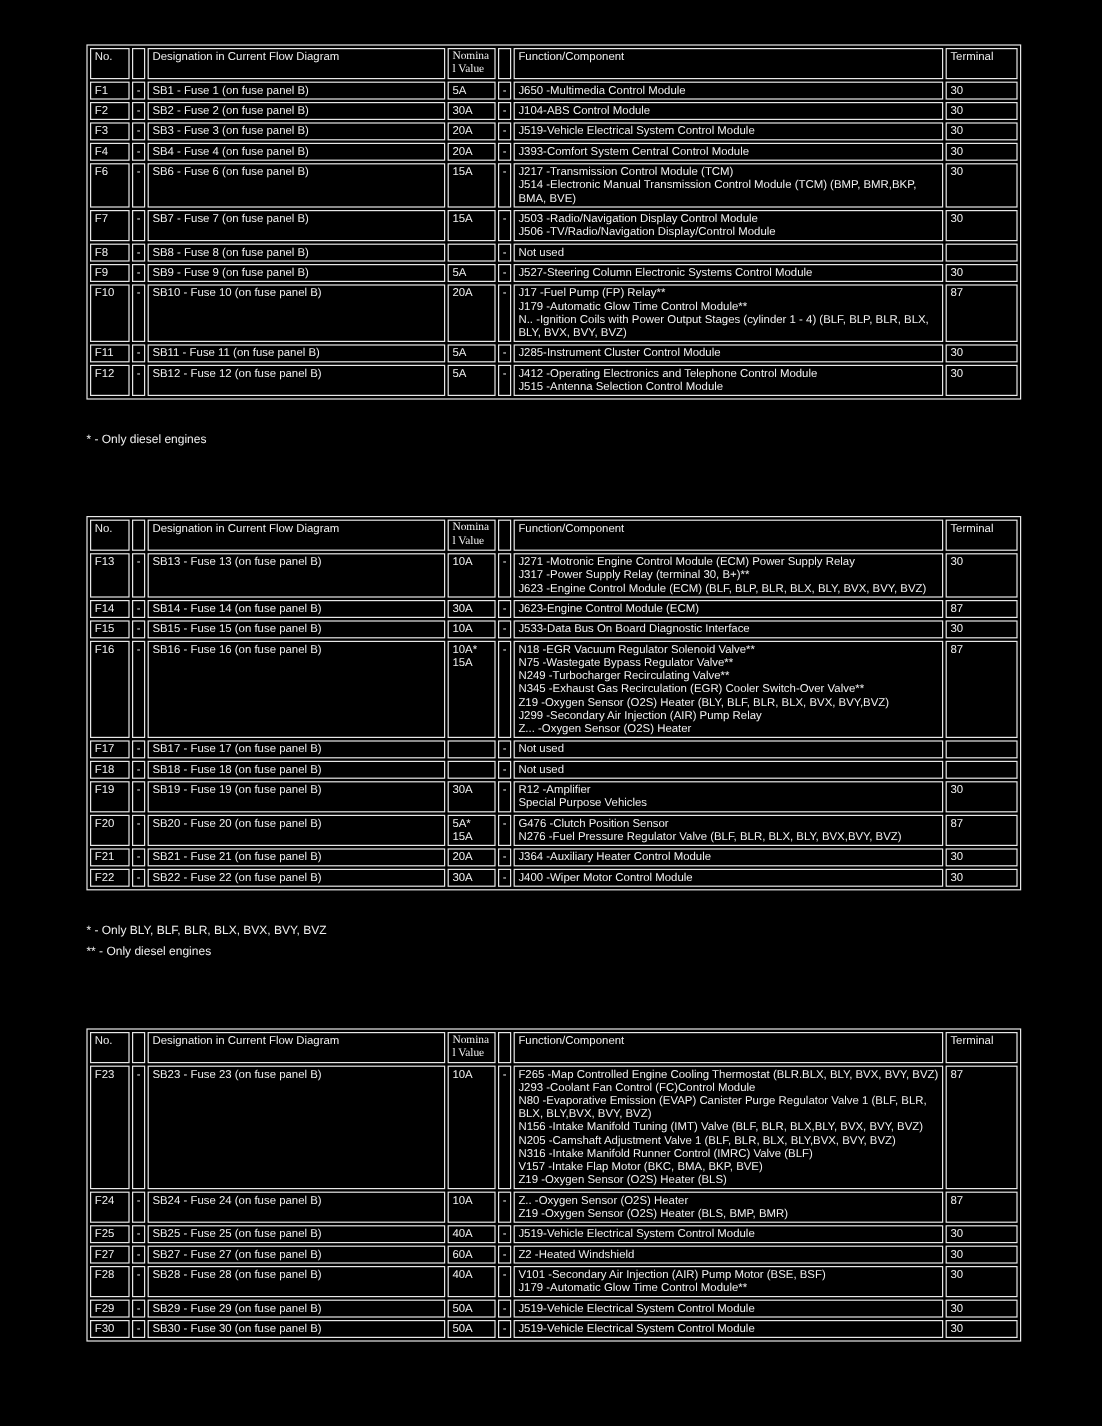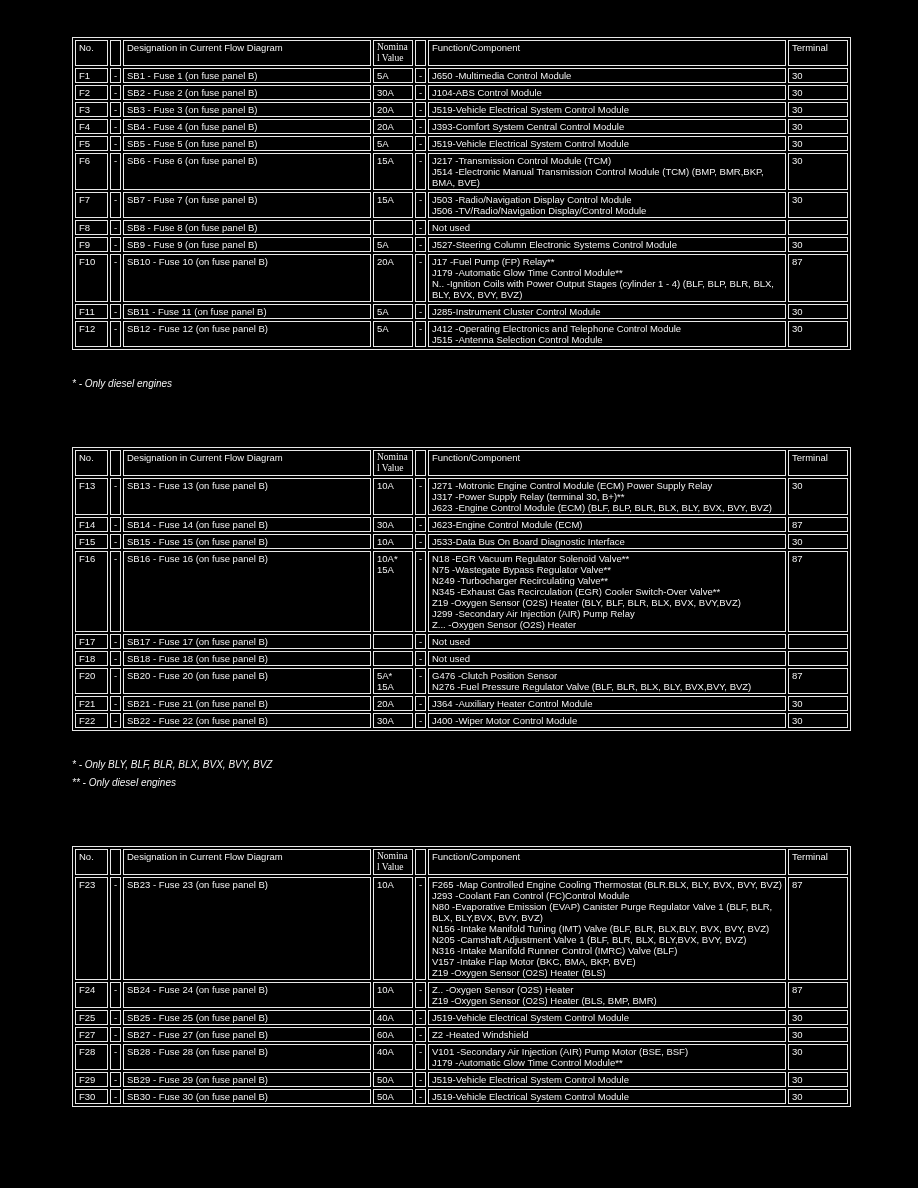--- a/index.html
+++ b/index.html
@@ -51,21 +51,20 @@
   col.w-func { width: 358px; }
   col.w-term { width: 60px; }
   .footnotes {
     margin-top: 28px;
   }
   .footnote {
     font-size: 10px;
     line-height: 12px;
     margin-bottom: 6px;
     color: #f0f0f0;
-    font-style: italic;
   }
   .cell-line { display: block; }
 </style>
 </head>
 <body>
 
 <main class="page">
   <section class="section">
     <table class="fuse-table">
       <colgroup>
@@ -131,33 +130,20 @@
           <tr>
             <td class="c-no">F4</td>
             <td class="c-dash">-</td>
             <td class="c-desig">SB4 - Fuse 4 (on fuse panel B)</td>
             <td class="c-nom">
               <span class="cell-line">20A</span>
             </td>
             <td class="c-dash">-</td>
             <td class="c-func">
               <span class="cell-line">J393-Comfort System Central Control Module</span>
-            </td>
-            <td class="c-term">30</td>
-          </tr>
-          <tr>
-            <td class="c-no">F5</td>
-            <td class="c-dash">-</td>
-            <td class="c-desig">SB5 - Fuse 5 (on fuse panel B)</td>
-            <td class="c-nom">
-              <span class="cell-line">5A</span>
-            </td>
-            <td class="c-dash">-</td>
-            <td class="c-func">
-              <span class="cell-line">J519-Vehicle Electrical System Control Module</span>
             </td>
             <td class="c-term">30</td>
           </tr>
           <tr>
             <td class="c-no">F6</td>
             <td class="c-dash">-</td>
             <td class="c-desig">SB6 - Fuse 6 (on fuse panel B)</td>
             <td class="c-nom">
               <span class="cell-line">15A</span>
             </td>
@@ -353,20 +339,34 @@
           <tr>
             <td class="c-no">F18</td>
             <td class="c-dash">-</td>
             <td class="c-desig">SB18 - Fuse 18 (on fuse panel B)</td>
             <td class="c-nom"></td>
             <td class="c-dash">-</td>
             <td class="c-func">
               <span class="cell-line">Not used</span>
             </td>
             <td class="c-term"></td>
+          </tr>
+          <tr>
+            <td class="c-no">F19</td>
+            <td class="c-dash">-</td>
+            <td class="c-desig">SB19 - Fuse 19 (on fuse panel B)</td>
+            <td class="c-nom">
+              <span class="cell-line">30A</span>
+            </td>
+            <td class="c-dash">-</td>
+            <td class="c-func">
+              <span class="cell-line">R12 -Amplifier</span>
+              <span class="cell-line">Special Purpose Vehicles</span>
+            </td>
+            <td class="c-term">30</td>
           </tr>
           <tr>
             <td class="c-no">F20</td>
             <td class="c-dash">-</td>
             <td class="c-desig">SB20 - Fuse 20 (on fuse panel B)</td>
             <td class="c-nom">
               <span class="cell-line">5A*</span>
               <span class="cell-line">15A</span>
             </td>
             <td class="c-dash">-</td>

